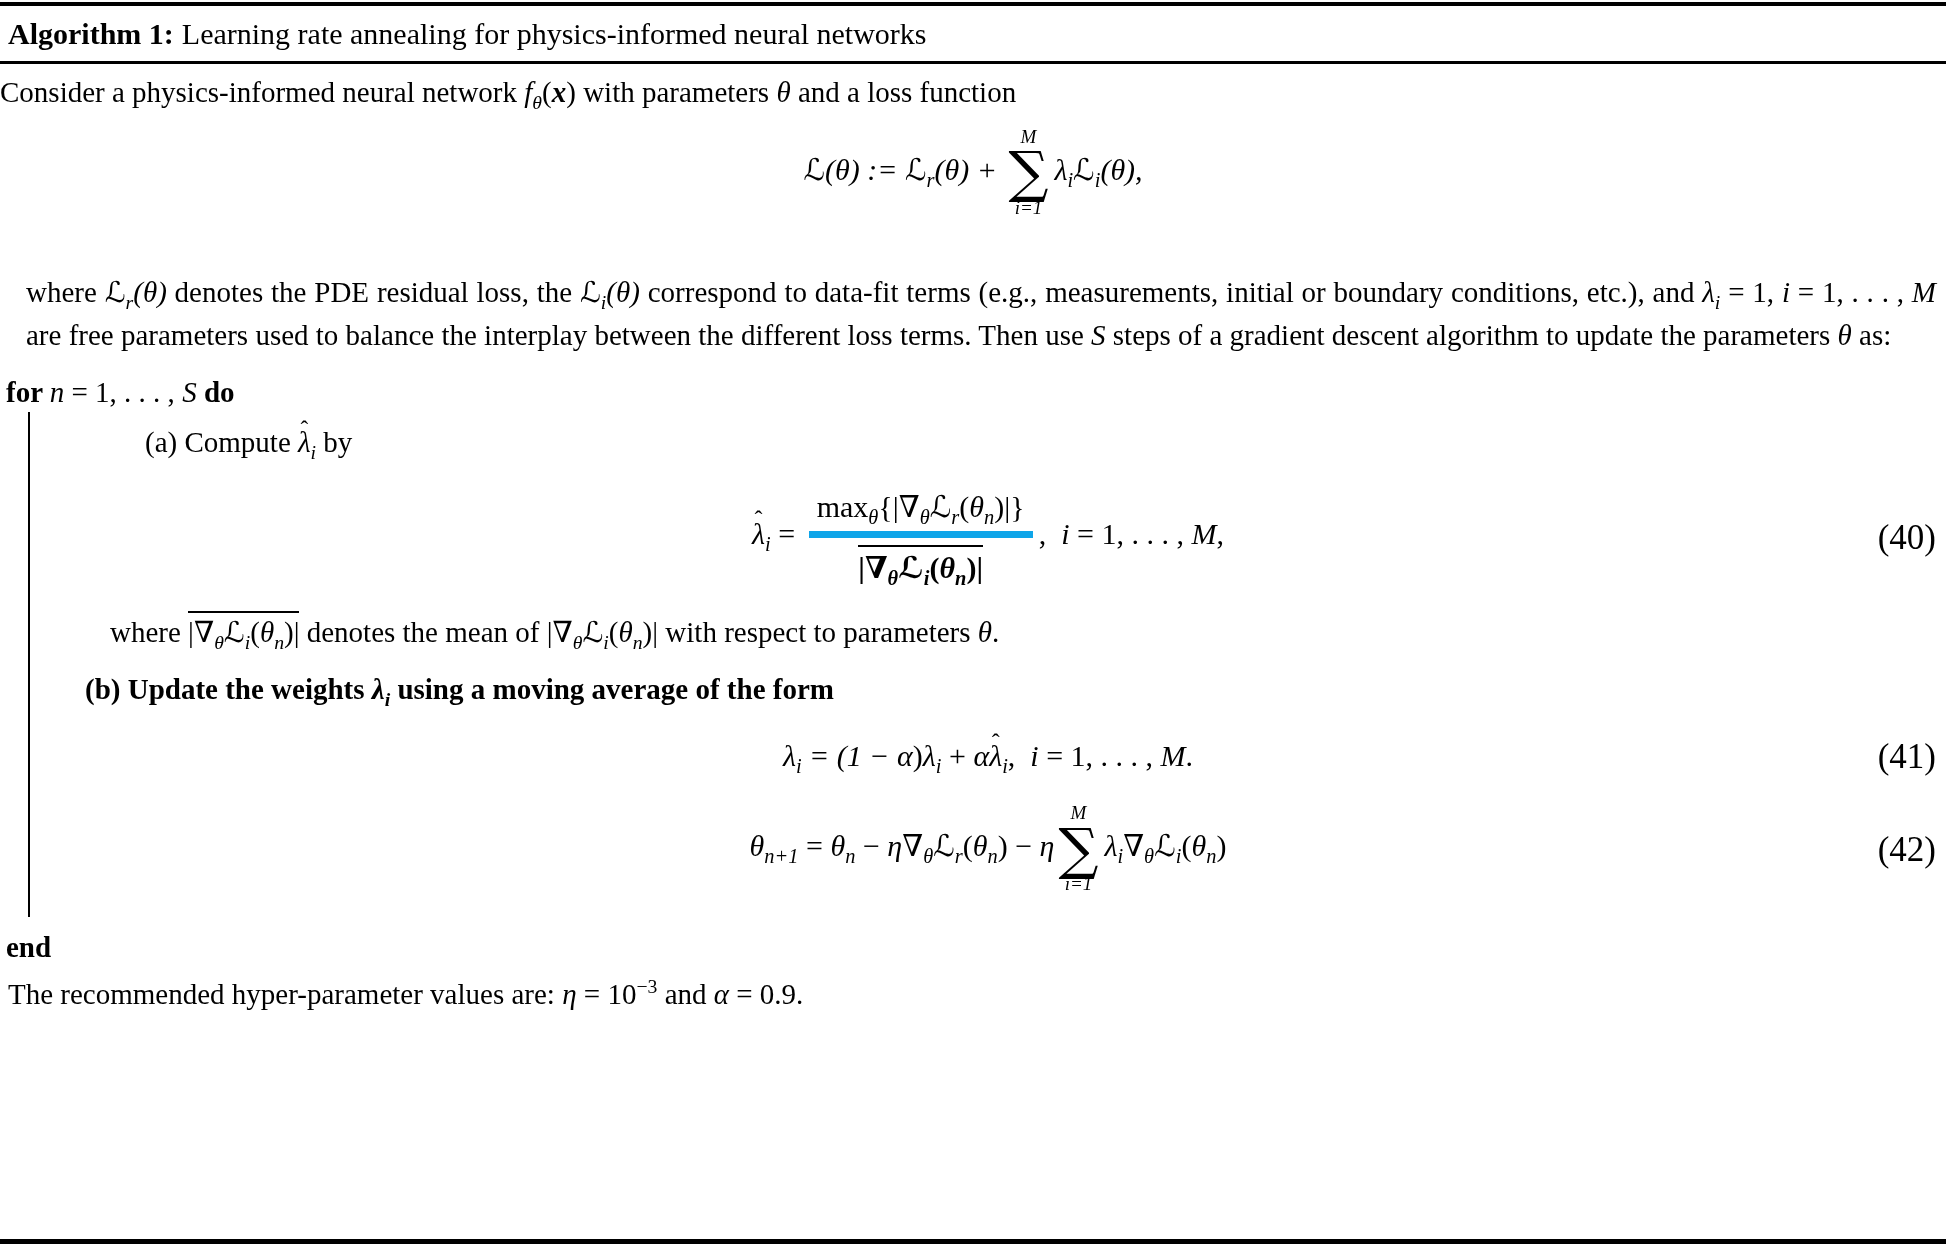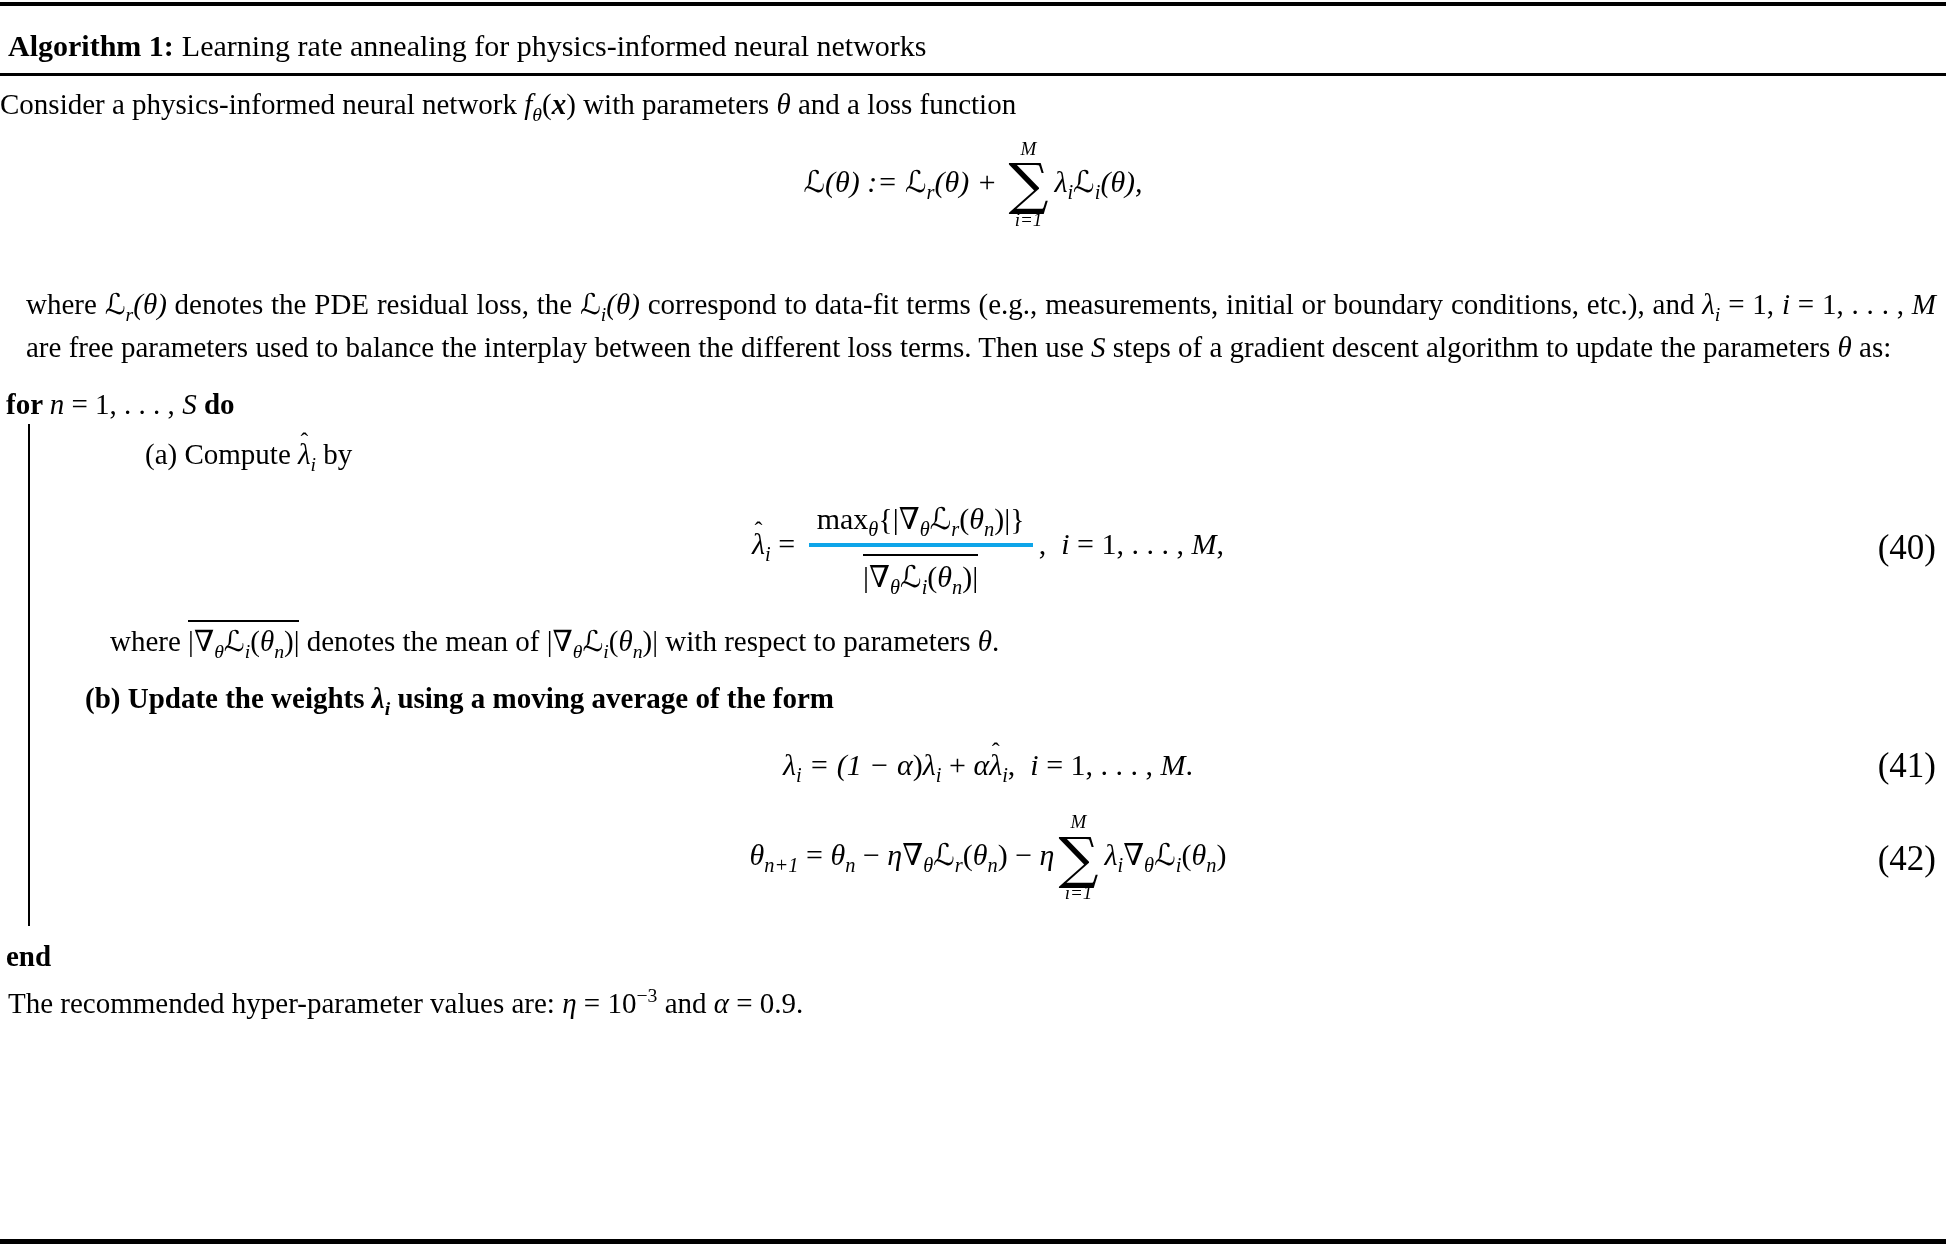--- a/index.html
+++ b/index.html
@@ -9,21 +9,21 @@
     background: #ffffff; color: #000000;
     font-family: "Liberation Serif", "DejaVu Serif", serif;
     font-size: 29px; line-height: 1.4;
     display: flex; flex-direction: column;
     overflow: hidden;
   }
   .rule { background: #000; width: 100%; flex: 0 0 auto; }
   .rule-top { height: 4px; margin-top: 2px; }
   .rule-mid { height: 3px; }
   .rule-bottom { height: 5px; margin-top: auto; margin-bottom: 2px; }
-  .algo-header { padding: 19px 8px 6px; font-size: 30px; }
+  .algo-header { padding: 7px 8px 6px; font-size: 30px; }
   .algo-header .title { margin-left: 8px; }
   .b { font-weight: bold; }
   .it { font-style: italic; }
   .bi { font-weight: bold; font-style: italic; }
   .msym { font-family: "DejaVu Serif", "DejaVu Sans", serif; font-style: normal; }
   sub { font-size: 0.68em; font-style: italic; line-height: 0; }
   sup { font-size: 0.68em; line-height: 0; }
   .intro { padding: 8px 0 0; }
   .para { margin: 28px 10px 0 26px; text-align: justify; line-height: 1.5; }
   .forline { margin: 14px 0 0 6px; }
@@ -38,21 +38,21 @@
   .eq-main { margin: 14px 0 24px; }
   .eq-40 { margin: 24px 0; }
   .eq-41 { margin: 26px 0; }
   .eq-42 { margin: 26px 0 22px; }
   .eqnum { position: absolute; right: 10px; top: 50%; transform: translateY(-50%); font-style: normal; font-size: 35px; }
   .sum { display: inline-flex; flex-direction: column; align-items: center; vertical-align: middle; line-height: 1; margin: 0 6px 0 4px; }
   .sum .lim { font-size: 19px; font-style: italic; line-height: 1.1; }
   .sum .op { font-size: 56px; line-height: 0.9; }
   .frac { display: inline-block; vertical-align: middle; text-align: center; margin: 0 6px; line-height: 1.3; }
   .frac .num { display: block; padding: 0 8px 5px; }
-  .frac .den { display: block; border-top: 4px solid #0ea5e9; padding: 7px 14px 0; }
+  .frac .den { display: block; border-top: 7px solid #0ea5e9; padding: 7px 14px 0; font-weight: bold; }
   .ov { display: inline-block; border-top: 2px solid #000; padding-top: 4px; line-height: 1.1; }
   .hatwrap { position: relative; display: inline-block; }
   .hatmark { position: absolute; top: -0.40em; left: 50%; transform: translateX(-50%); font-size: 0.8em; font-style: normal; }
 </style>
 </head>
 <body>
 
 <div class="rule rule-top"></div>
 
 <div class="algo-header"><span class="b">Algorithm 1:</span><span class="title">Learning rate annealing for physics-informed neural networks</span></div>

